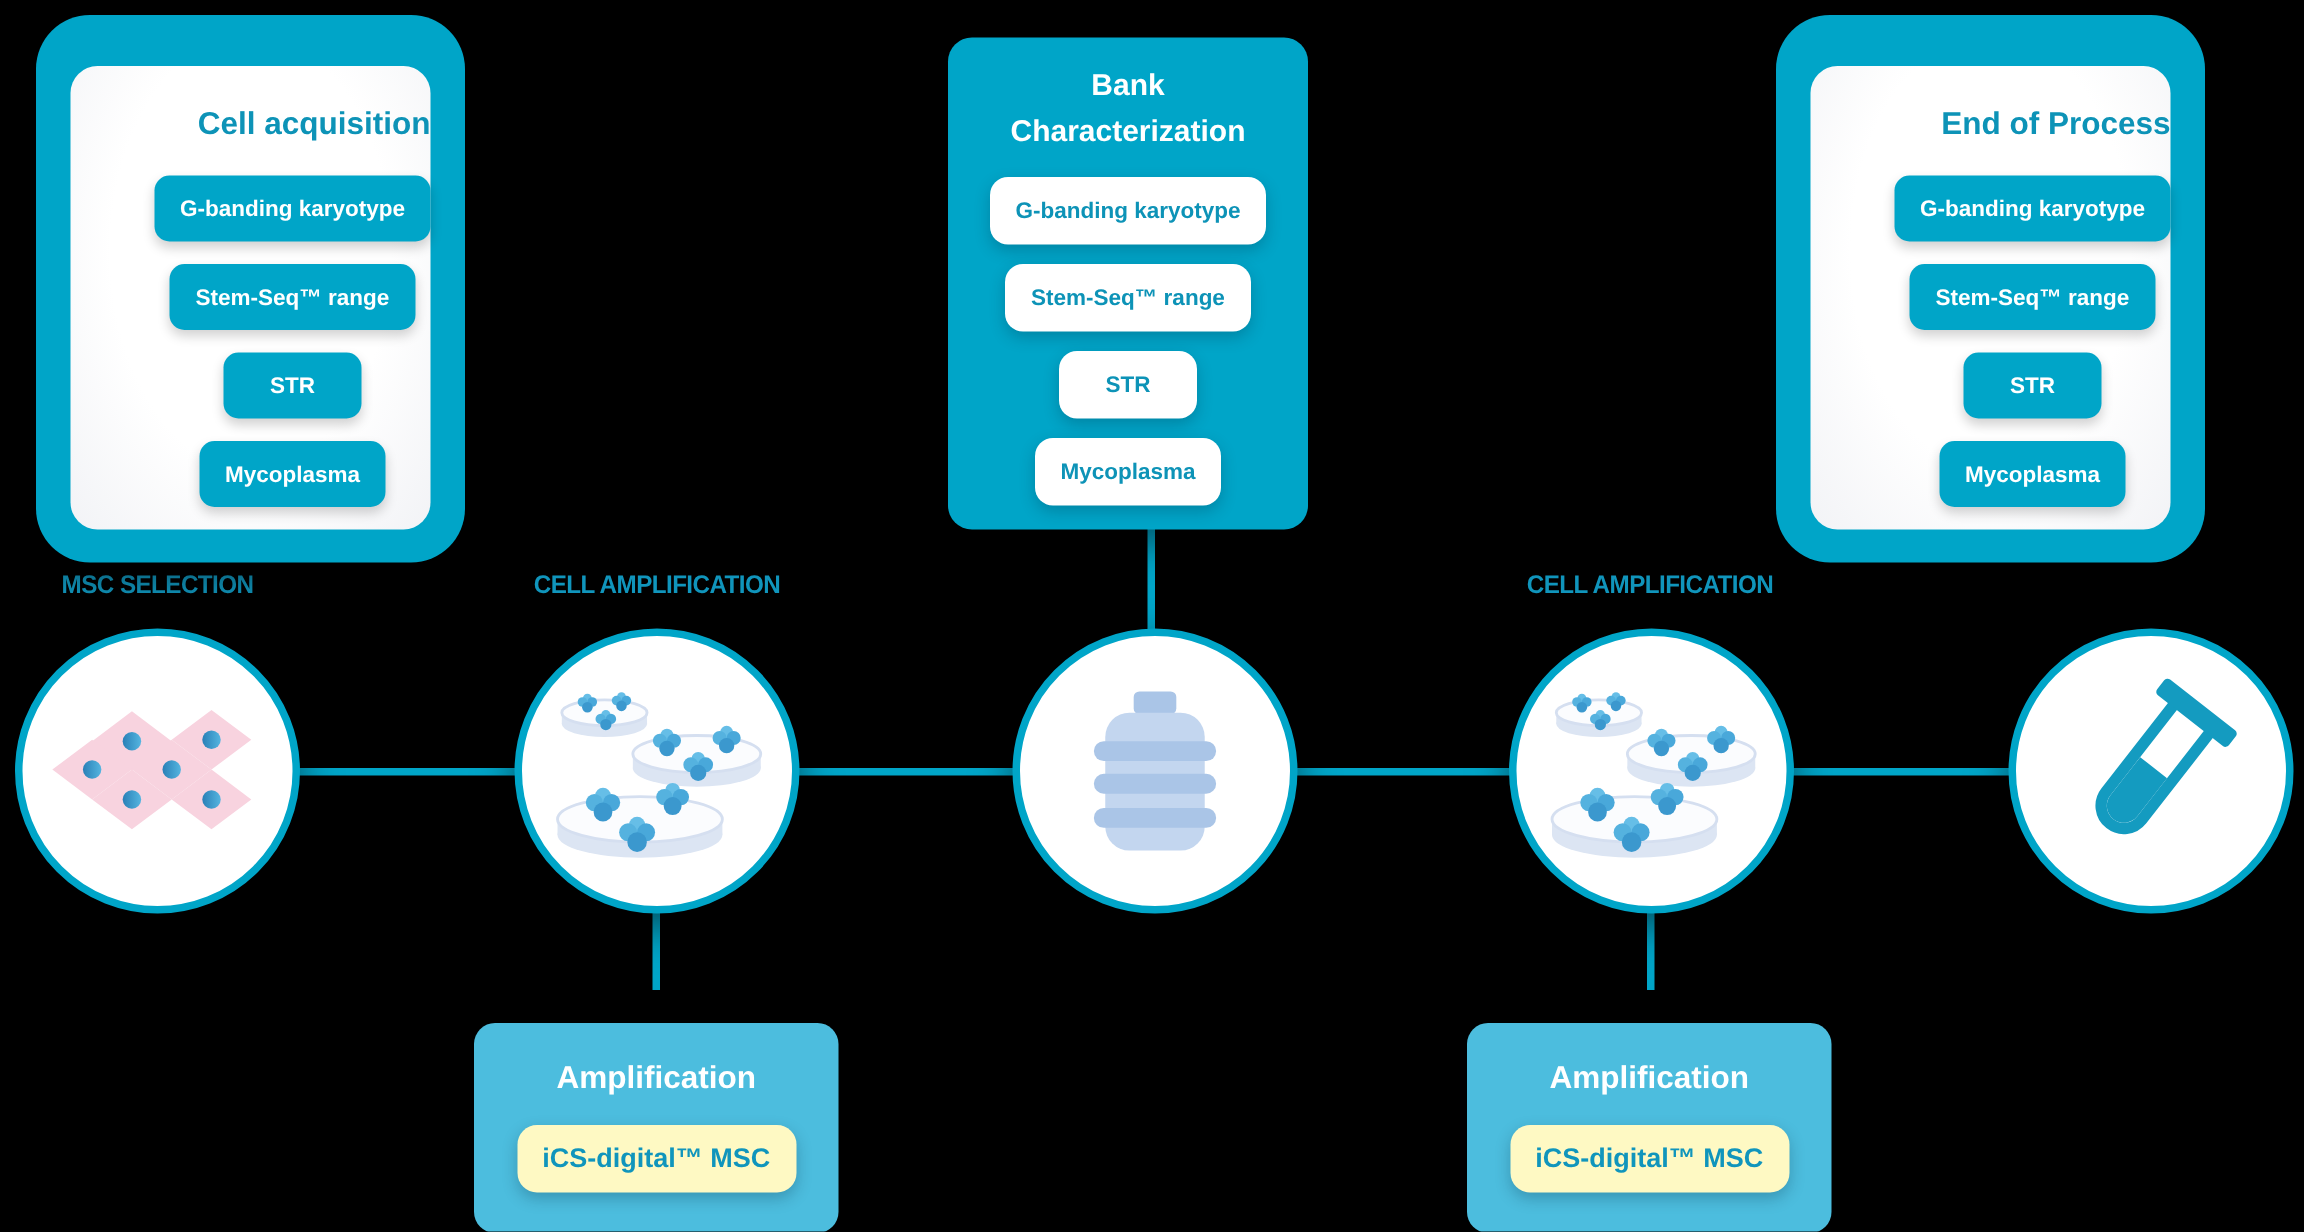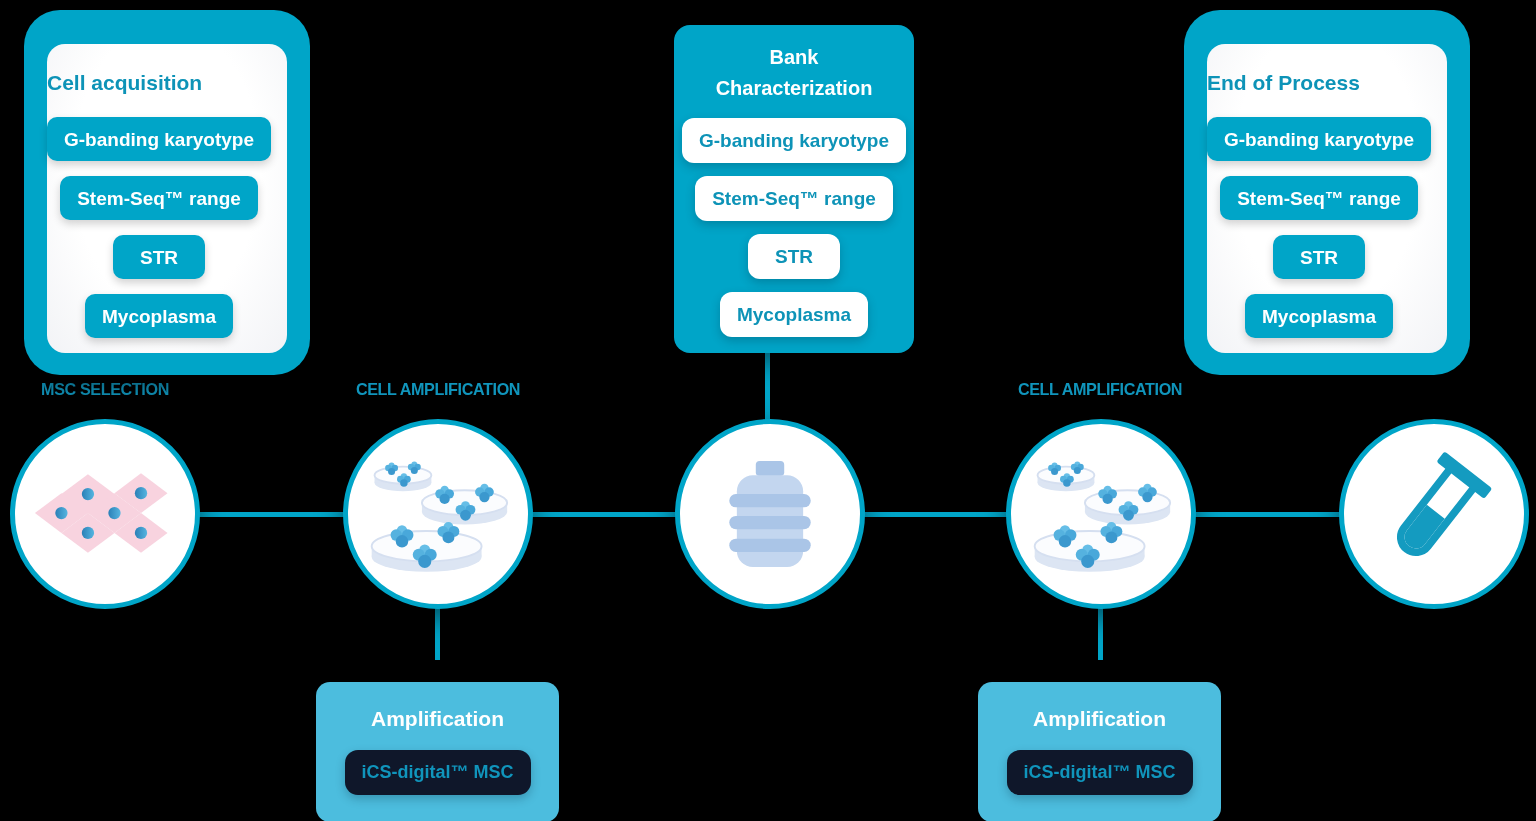--- a/index.html
+++ b/index.html
@@ -34,38 +34,38 @@
     position:absolute;top:10px;width:286px;height:365px;
     background:var(--teal);border-radius:36px;z-index:3;
     box-shadow:0 10px 24px rgba(0,0,0,.45);
   }
   .card-outer.left-card{left:24px;}
   .card-outer.right-card{left:1184px;}
   .card-inner{
     position:absolute;left:23px;right:23px;top:34px;bottom:22px;
     background:radial-gradient(ellipse at 50% 40%, #ffffff 55%, #f2f3f6 100%);
     border-radius:18px;padding-top:25px;
-    display:flex;flex-direction:column;align-items:flex-start;
+    display:flex;flex-direction:column;align-items:flex-end;
   }
   .card-inner h2{
     font-size:21px;font-weight:700;color:var(--teal-text);
     line-height:28px;text-align:center;
   }
   .pills{display:flex;flex-direction:column;align-items:center;gap:15px;margin-top:20px;}
   .pill{
     min-width:92px;height:44px;padding:0 17px;border-radius:10px;
     display:flex;align-items:center;justify-content:center;
-    font-size:19px;font-weight:700;line-height:1;white-space:nowrap;
+    font-size:15px;font-weight:700;line-height:1;white-space:nowrap;
   }
   .pill.teal{background:var(--teal);color:#ffffff;box-shadow:0 4px 8px rgba(0,0,0,.18);}
   .pill.white{background:#ffffff;color:var(--teal-text);box-shadow:0 4px 10px rgba(0,40,60,.25);}
 
   
   .card-solid{
-    position:absolute;left:674px;top:25px;width:240px;height:328px;
+    position:absolute;left:632px;top:25px;width:240px;height:328px;
     background:var(--teal);border-radius:16px;z-index:3;padding-top:17px;
     display:flex;flex-direction:column;align-items:center;
     box-shadow:0 10px 24px rgba(0,0,0,.45);
   }
   .card-solid h2{
     font-size:20px;font-weight:700;color:#ffffff;line-height:31px;
     text-align:center;max-width:175px;
   }
   .card-solid .pills{margin-top:14px;gap:13px;}
   .card-solid .pill{height:45px;border-radius:12px;}
@@ -100,21 +100,21 @@
     position:absolute;top:657px;width:243px;height:140px;
     background:var(--light-teal);border-radius:14px;z-index:3;padding-top:24px;
     display:flex;flex-direction:column;align-items:center;
     box-shadow:0 10px 22px rgba(0,0,0,.4);
     margin-top:25px;
   }
   .amp1{left:316px;}
   .amp2{left:978px;}
   .amp-card h2{font-size:21px;font-weight:700;color:#ffffff;line-height:26px;}
   .amp-btn{
-    margin-top:18px;width:186px;height:45px;background:#0f172a;border-radius:13px;
+    margin-top:18px;width:186px;height:45px;background:#fef9c3;border-radius:13px;
     display:flex;align-items:center;justify-content:center;
     font-size:18px;font-weight:700;color:#1095bc;white-space:nowrap;
     box-shadow:0 4px 10px rgba(0,30,50,.25);
   }
 </style>
 </head>
 <body>
 
 <div class="stage">
 

